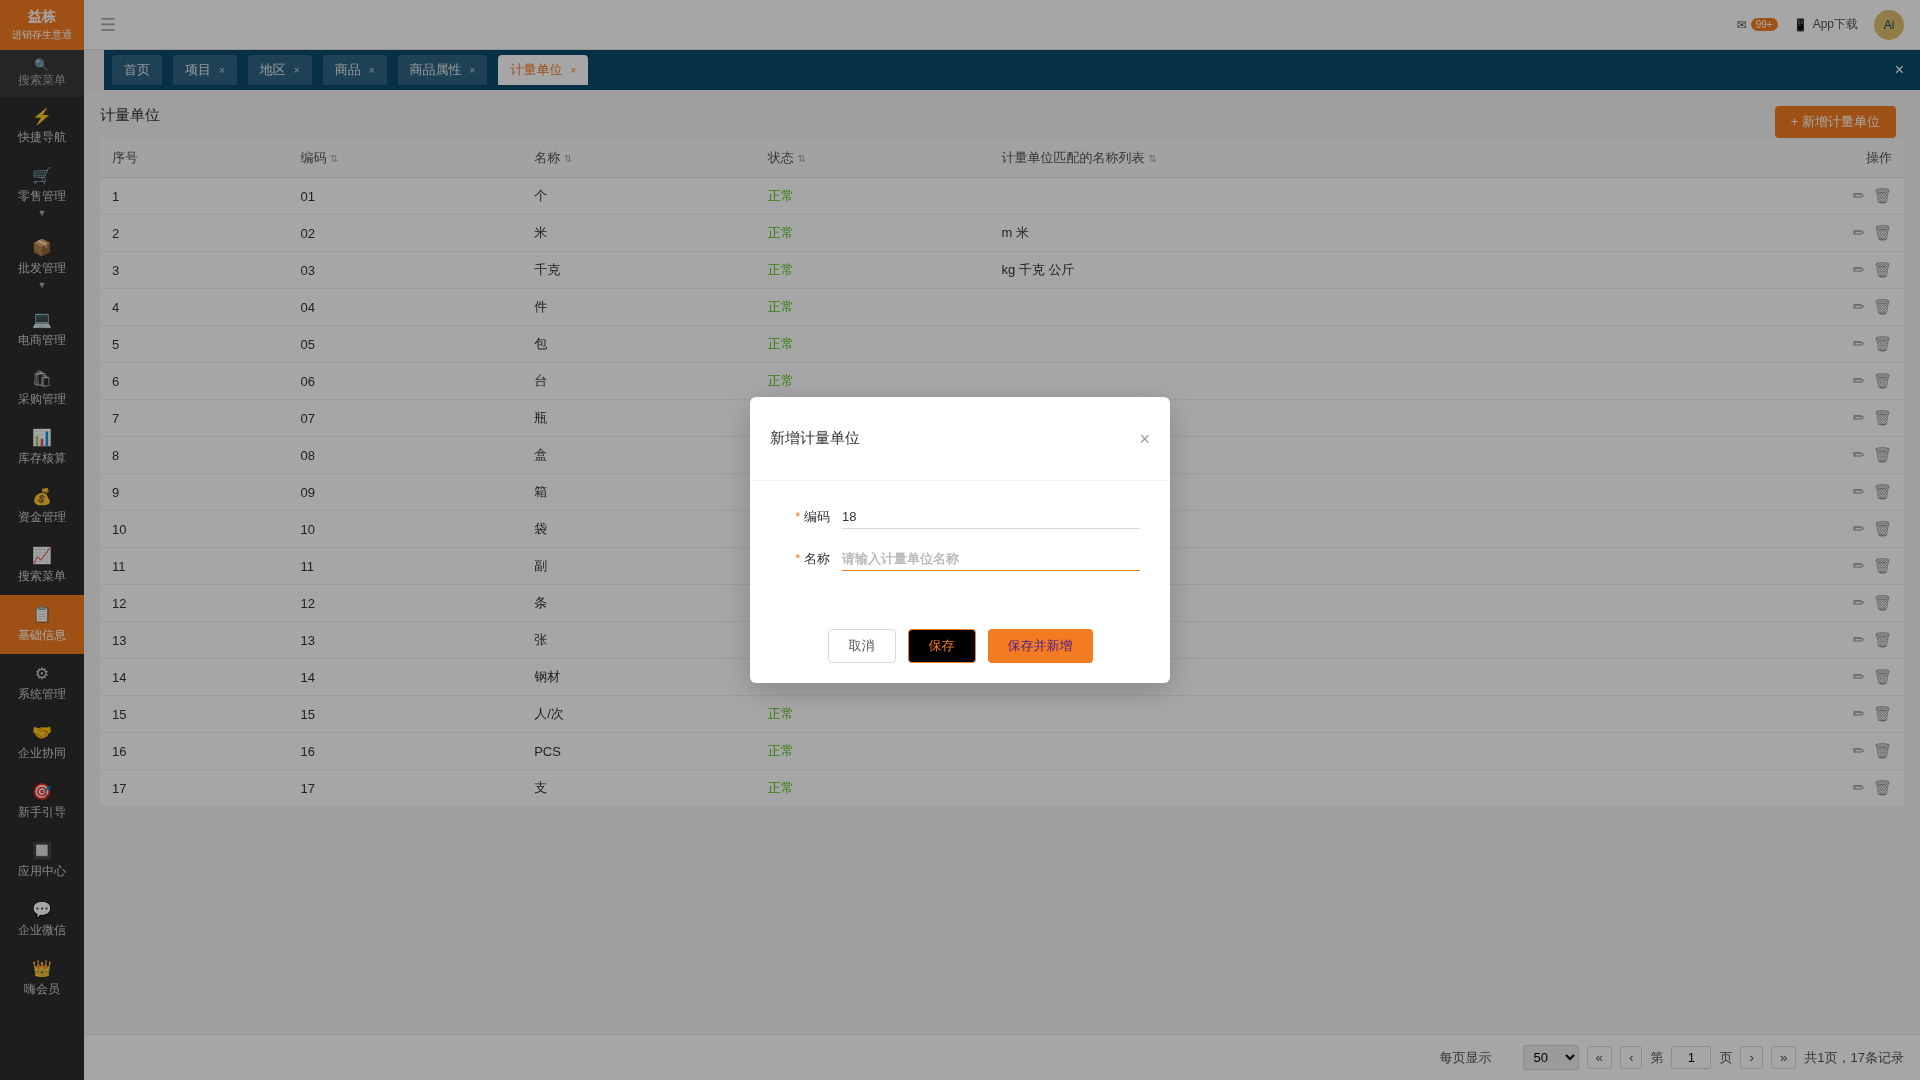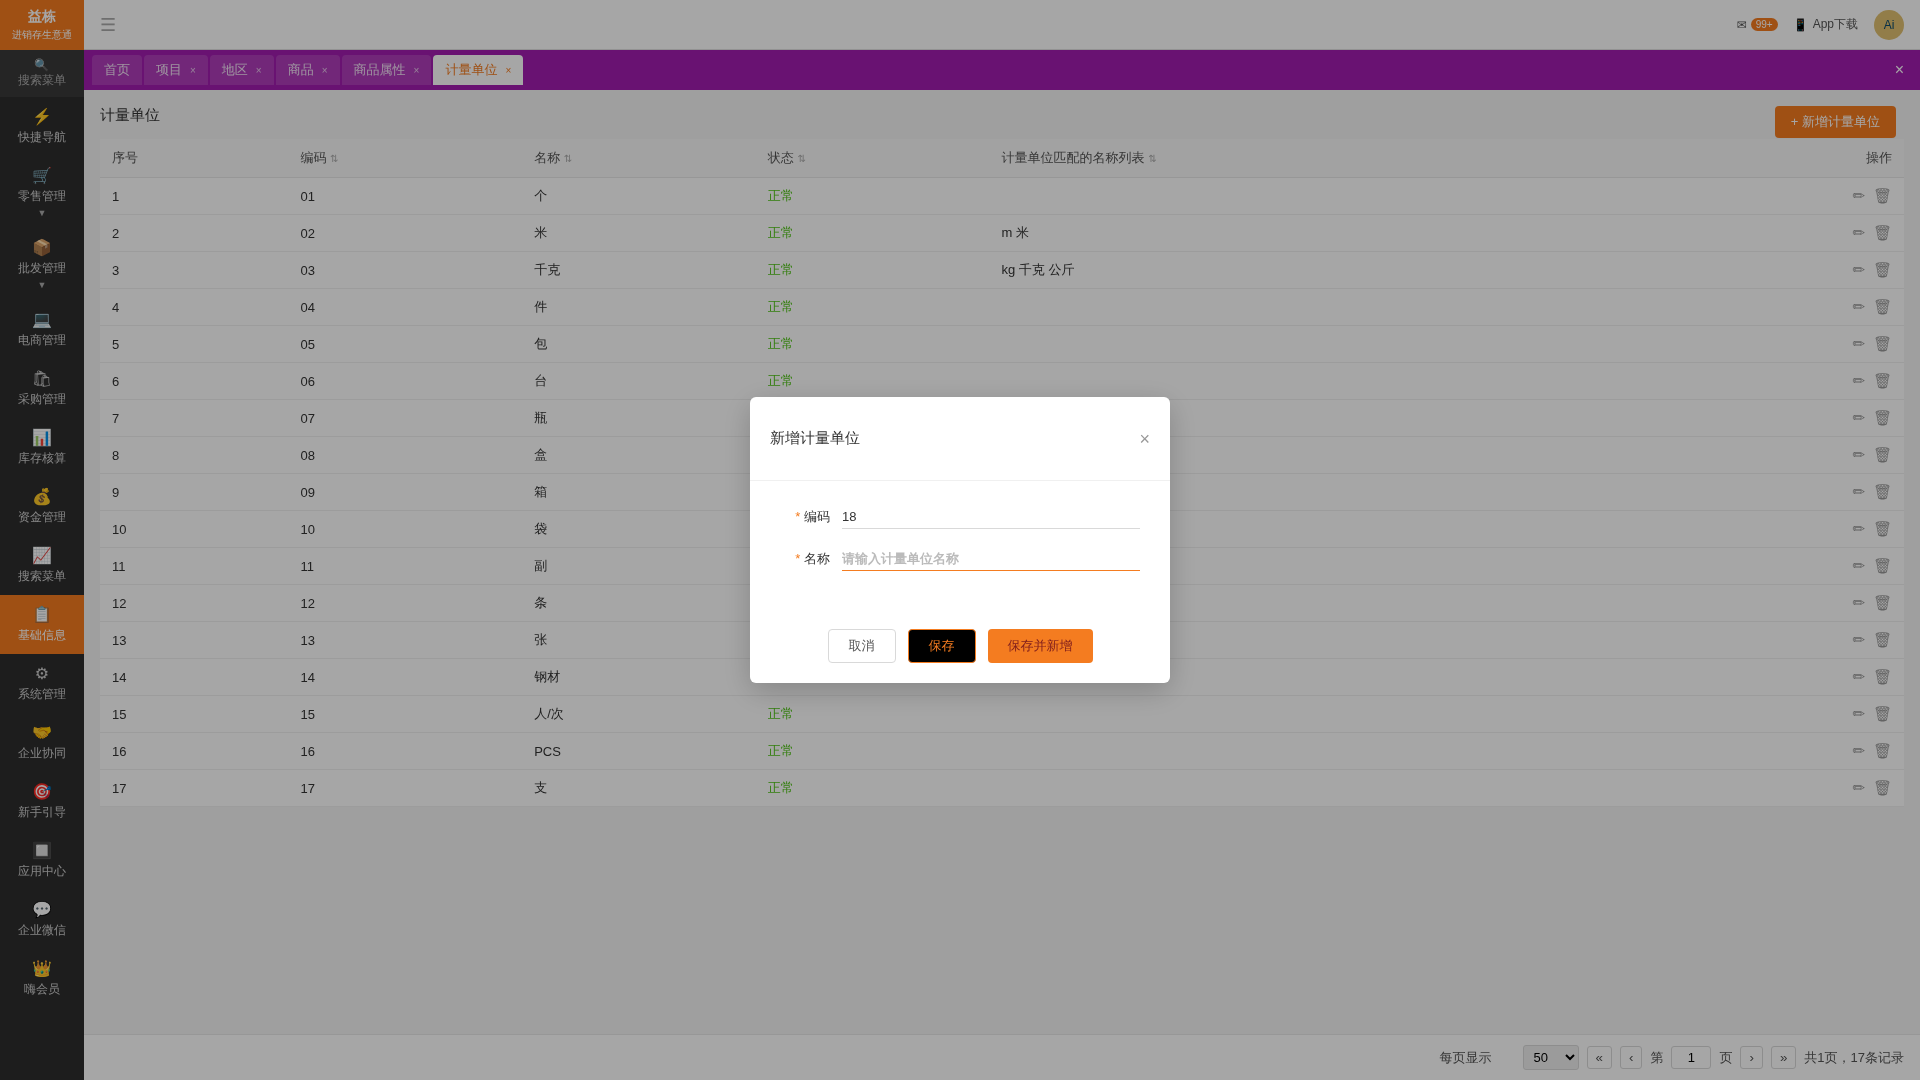--- a/index.html
+++ b/index.html
@@ -70,27 +70,28 @@
       border-bottom: 1px solid #e0e0e0;
       flex-shrink: 0;
     }
     .header-left { display: flex; align-items: center; gap: 8px; }
     .header-right { display: flex; align-items: center; gap: 16px; font-size: 12px; color: #555; }
     .header-app { display: flex; align-items: center; gap: 4px; cursor: pointer; color: #555; }
     .header-avatar { width: 30px; height: 30px; border-radius: 50%; background: #e0c070; display: flex; align-items: center; justify-content: center; color: #0c4a6e; font-size: 12px; }
 
     
     .tabs-bar {
-      background: #a21caf;
+      background: #0c4a6e;
       display: flex;
       align-items: center;
       height: 40px;
       padding: 0 8px;
       flex-shrink: 0;
-      gap: 2px;
+      gap: 11px;
+      margin-left: 20px;
     }
     .tab-item {
       display: flex;
       align-items: center;
       gap: 6px;
       padding: 6px 12px;
       border-radius: 4px 4px 0 0;
       cursor: pointer;
       font-size: 13px;
       color: rgba(255,255,255,0.85);
@@ -276,21 +277,21 @@
       background: #000000;
       color: #f47c20;
       padding: 7px 20px;
       border-radius: 4px;
       cursor: pointer;
       font-size: 13px;
     }
     .btn-save-new {
       border: none;
       background: #f47c20;
-      color: #7f1d1d;
+      color: #4c1d95;
       padding: 7px 20px;
       border-radius: 4px;
       cursor: pointer;
       font-size: 13px;
     }
   </style>
 </head>
 <body>
 
 <div class="sidebar">

